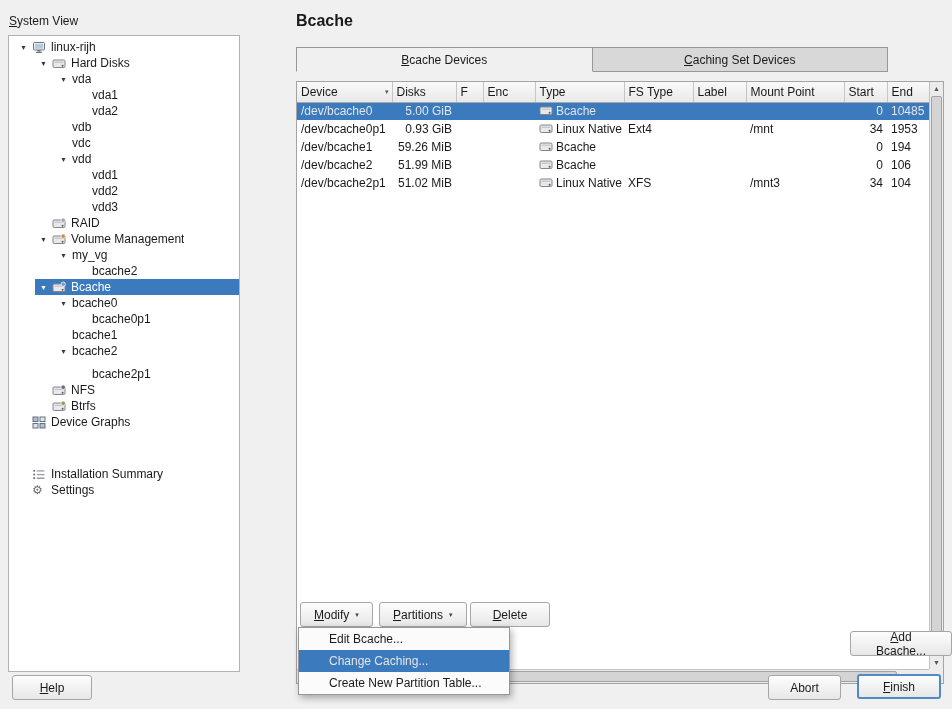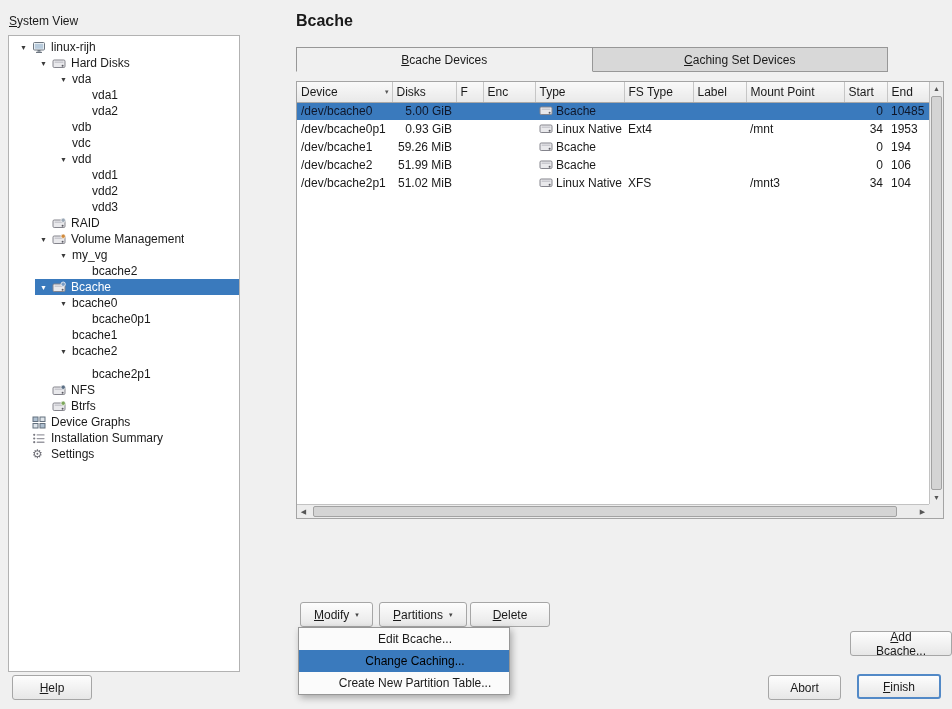--- a/index.html
+++ b/index.html
@@ -47,34 +47,34 @@
 
   #tabbar { position:absolute; left:296px; top:47px; width:592px; height:25px; display:flex; }
   .tab {
     flex:1; display:flex; align-items:center; justify-content:center;
     background:#d8d8d8; border:1px solid #979797; height:25px;
   }
   .tab + .tab { margin-left:-1px; }
   .tab.active { background:#f0f0f0; border-bottom-color:#f0f0f0; z-index:2; }
 
   #table-frame {
-    position:absolute; left:296px; top:81px; width:648px; height:438px;
+    position:absolute; left:296px; top:81px; width:648px; height:603px;
     background:#fff; border:1px solid #a4a4a4;
   }
   #table-viewport { position:absolute; left:0; top:0; right:14px; bottom:14px; overflow:hidden; background:#fff; }
   table { border-collapse:collapse; table-layout:fixed; width:632px; }
   th {
     height:20px; font-weight:normal; text-align:left; padding:0 4px;
     background:linear-gradient(#f9f9f9,#e9e9e9);
     border-right:1px solid #c6c6c6; border-bottom:1px solid #a8a8a8;
     position:relative; white-space:nowrap; overflow:hidden;
   }
   td { height:18px; padding:0 4px; white-space:nowrap; overflow:hidden; }
   td .ticon { display:inline-flex; vertical-align:-2px; margin-right:3px; }
-  tr.selected td { background:var(--accent); color:#0f172a; }
+  tr.selected td { background:var(--accent); color:#e5e5e5; }
   .num { text-align:right; }
   .sort { position:absolute; right:3px; top:50%; transform:translateY(-50%); font-size:7px; color:#555; }
 
   
   #vscroll { position:absolute; top:0; right:0; bottom:14px; width:14px; background:#ececec; border-left:1px solid #c2c2c2; }
   #hscroll { position:absolute; left:0; right:14px; bottom:0; height:14px; background:#ececec; border-top:1px solid #c2c2c2; }
   .sb-btn { position:absolute; display:flex; align-items:center; justify-content:center; font-size:7px; color:#555; }
   #vscroll .up    { top:0; left:0; right:0; height:13px; }
   #vscroll .down  { bottom:0; left:0; right:0; height:13px; }
   #hscroll .left  { left:0; top:0; bottom:0; width:13px; }
@@ -87,22 +87,22 @@
   #modify-btn { left:300px; top:602px; }
   #partitions-btn { left:379px; top:602px; }
   #delete-btn { left:470px; top:602px; min-width:80px; }
 
   
   #context-menu {
     position:absolute; left:298px; top:627px; width:212px;
     background:#fbfbfb; border:1px solid #979797;
     box-shadow:2px 3px 7px rgba(0,0,0,.3); z-index:10;
   }
-  .menu-item { height:22px; display:flex; align-items:center; padding-left:30px; padding-right:8px; white-space:nowrap;justify-content:center; }
-  .menu-item.highlighted { background:var(--accent); color:#000000; }
+  .menu-item { height:22px; display:flex; align-items:center; padding-left:30px; padding-right:8px; white-space:nowrap; }
+  .menu-item.highlighted { background:var(--accent); color:#e5e5e5; }
 
   #add-btn { left:850px; top:631px; }
 
   
   #abort-btn { left:768px; top:675px; min-width:73px; }
   #finish-btn { left:857px; top:674px; min-width:84px; border:2px solid #5289c7; padding:0 12px; }
 </style>
 </head>
 <body>
 
@@ -263,21 +263,21 @@
         <span class="ticon">
           <svg width="14" height="13" viewBox="0 0 14 13">
             <rect x="1" y="1" width="5" height="4.5" fill="#aebfd0" stroke="#63707e"></rect>
             <rect x="8" y="1" width="5" height="4.5" fill="#dfe5ea" stroke="#63707e"></rect>
             <rect x="1" y="7.5" width="5" height="4.5" fill="#dfe5ea" stroke="#63707e"></rect>
             <rect x="8" y="7.5" width="5" height="4.5" fill="#aebfd0" stroke="#63707e"></rect>
           </svg>
         </span>
         <span class="tlabel">Device Graphs</span>
       </div>
-      <div class="tree-row" style="margin-left: 6px;">
+      <div class="tree-row" style="margin-left: 6px; margin-top: 36px;">
         <span class="expander"></span>
         <span class="ticon">
           <svg width="14" height="13" viewBox="0 0 14 13">
             <circle cx="2.2" cy="2.8" r="1.1" fill="#7a7a82"></circle>
             <rect x="4.6" y="2.2" width="8" height="1.3" rx="0.6" fill="#9a9aa2"></rect>
             <circle cx="2.2" cy="6.5" r="1.1" fill="#7a7a82"></circle>
             <rect x="4.6" y="5.9" width="8" height="1.3" rx="0.6" fill="#9a9aa2"></rect>
             <circle cx="2.2" cy="10.2" r="1.1" fill="#7a7a82"></circle>
             <rect x="4.6" y="9.6" width="8" height="1.3" rx="0.6" fill="#9a9aa2"></rect>
           </svg>

